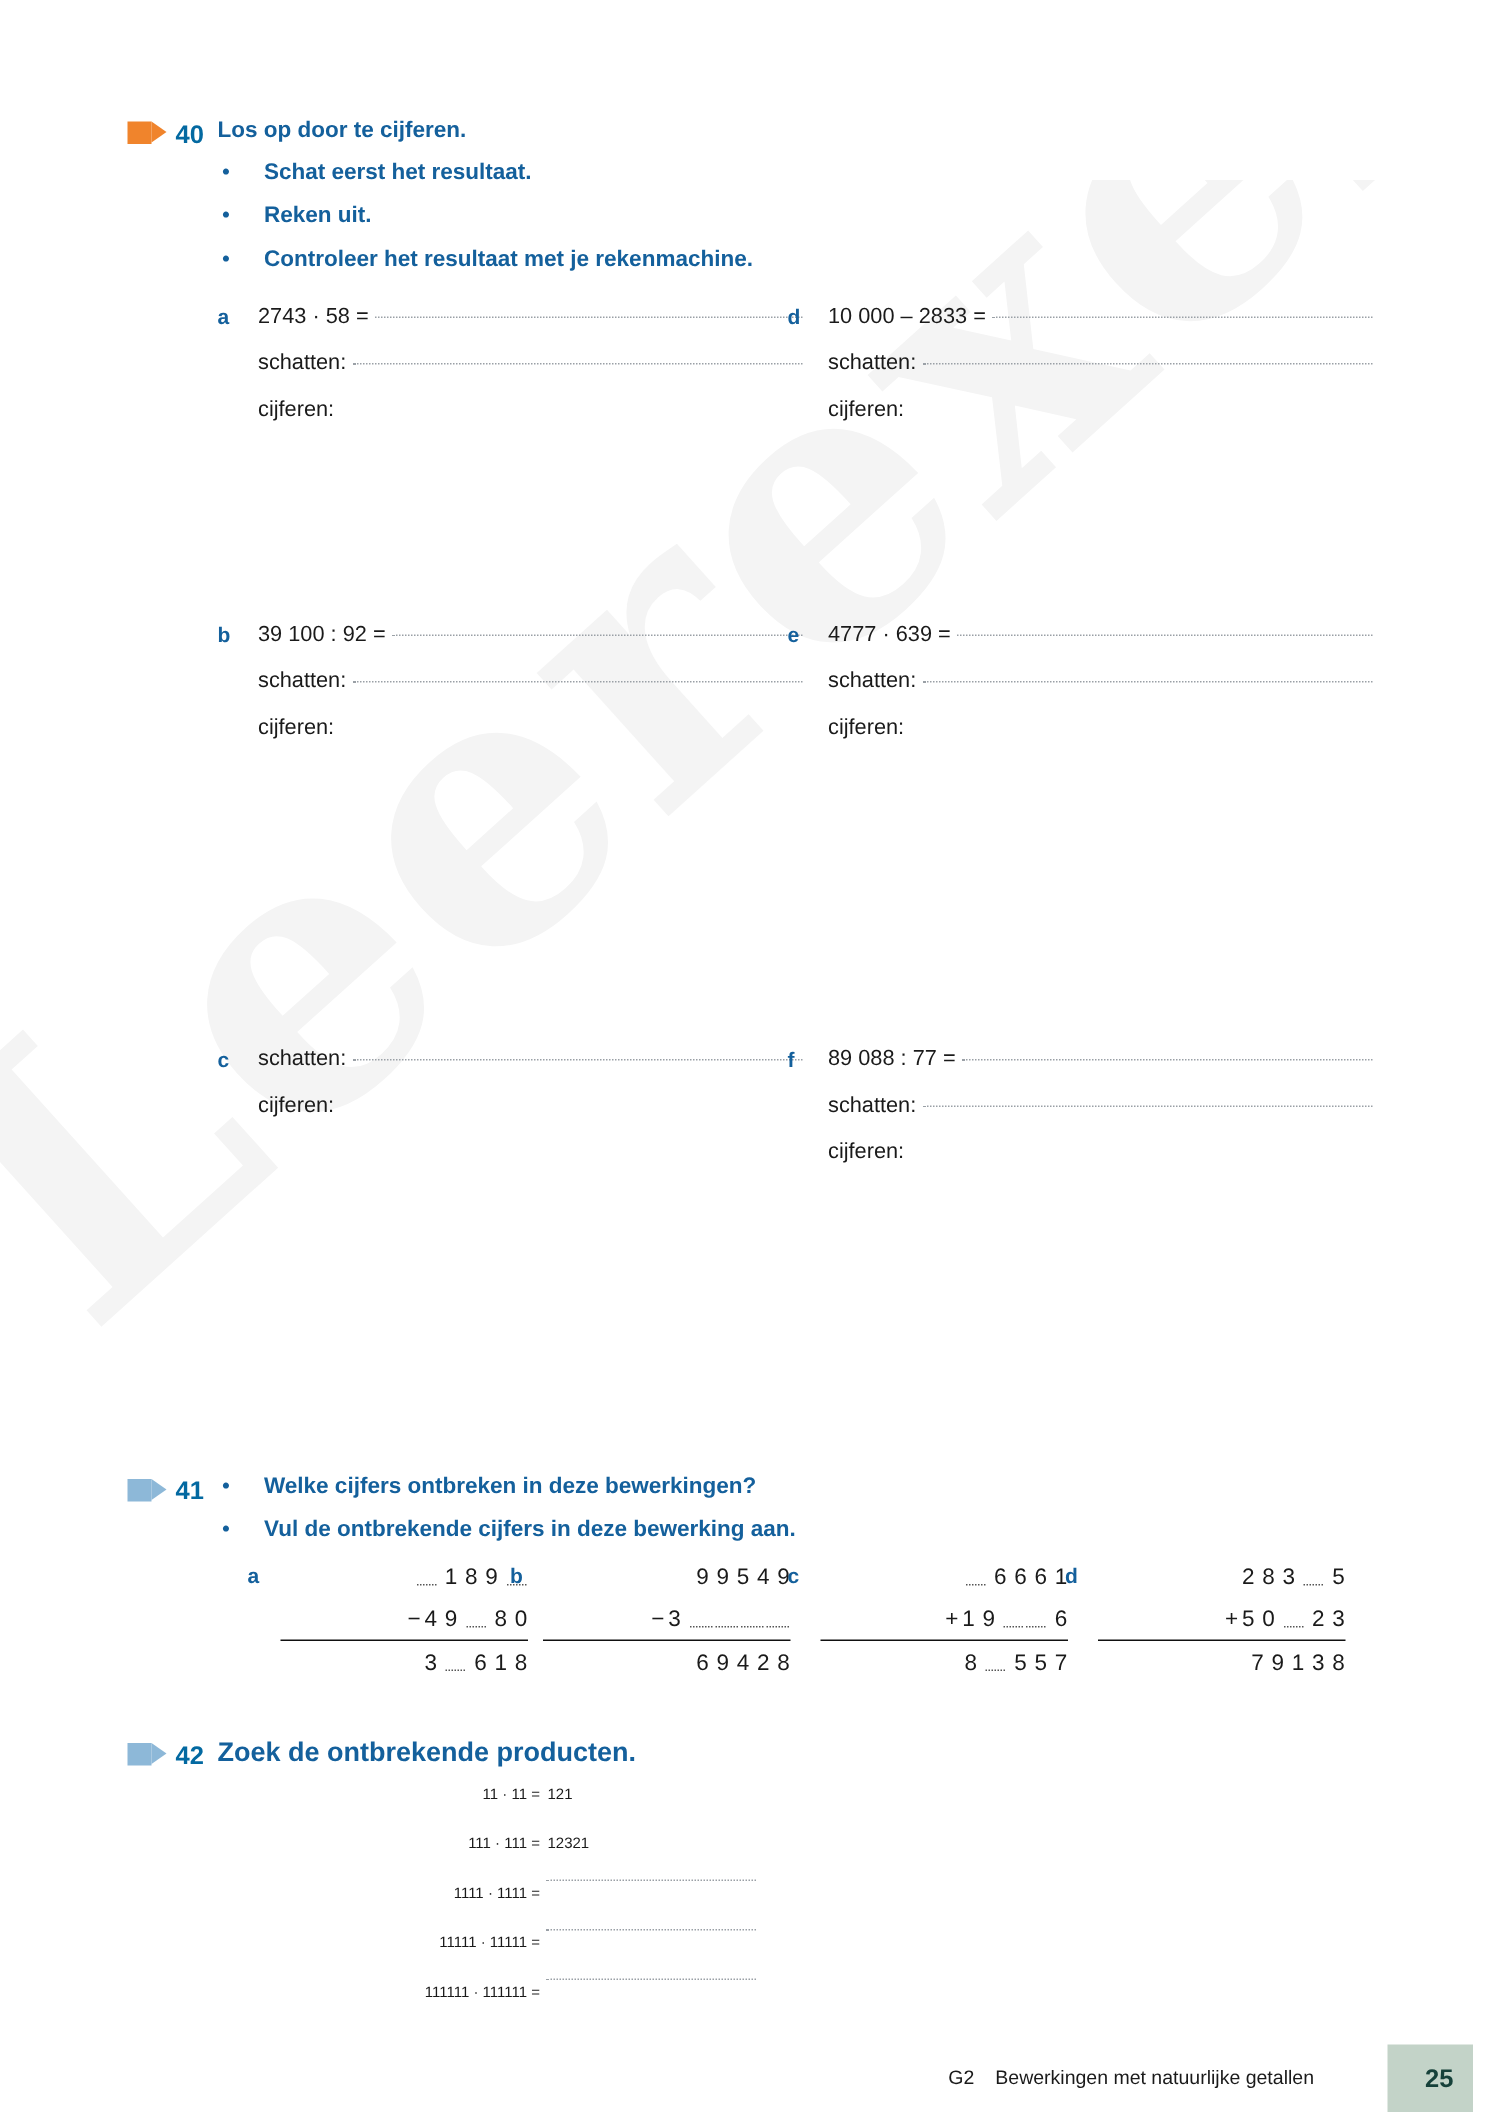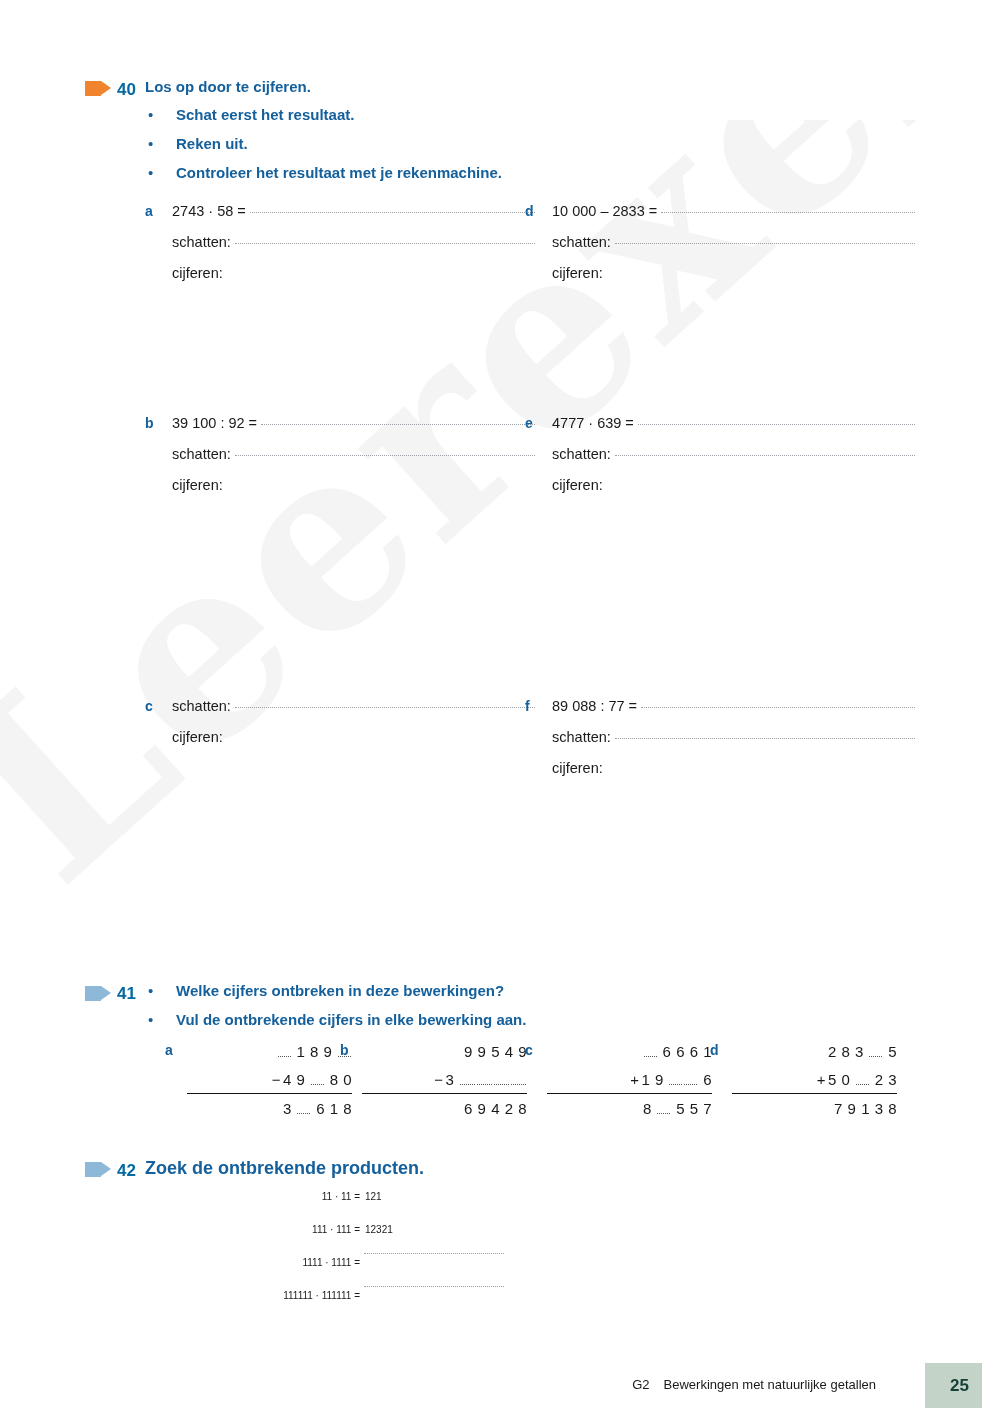--- a/index.html
+++ b/index.html
@@ -470,21 +470,21 @@
         <div class="tip"></div>
     </div>
     <div class="numtop exnum">41</div>
 
     <div class="b1">
       <span class="bullet-dot">•</span>
       <span class="bullet-text heading-blue">Welke cijfers ontbreken in deze bewerkingen?</span>
     </div>
     <div class="b2">
       <span class="bullet-dot">•</span>
-      <span class="bullet-text heading-blue">Vul de ontbrekende cijfers in elke bewerking aan.</span>
+      <span class="bullet-text heading-blue">Vul de ontbrekende cijfers in deze bewerking aan.</span>
     </div>
 
     <div class="sums">
 
       <div class="sum" style="left:80px; top:0;">
         <div class="letter">a</div>
         <div class="stack">
           <div class="srow"><span class="blank w1"></span>&nbsp;1&nbsp;8&nbsp;9&nbsp;<span class="blank w1"></span></div>
           <div class="srow ruled"><span class="op">−</span>4&nbsp;9&nbsp;<span class="blank w1"></span>&nbsp;8&nbsp;0</div>
           <div class="srow">3&nbsp;<span class="blank w1"></span>&nbsp;6&nbsp;1&nbsp;8</div>
@@ -536,20 +536,24 @@
       </div>
       <div class="prodrow">
         <span class="expr">111 · 111 =</span>
         <span class="res">12321</span>
       </div>
       <div class="prodrow">
         <span class="expr">1111 · 1111 =</span>
         <span class="dots2"></span>
       </div>
       <div class="prodrow">
+        <span class="expr">11111 · 11111 =</span>
+        <span class="dots2"></span>
+      </div>
+      <div class="prodrow">
         <span class="expr">111111 · 111111 =</span>
         <span class="dots2"></span>
       </div>
     </div>
   </div>
 
   <div class="footer">
     <div class="chap">
       <span class="code">G2</span><span>Bewerkingen met natuurlijke getallen</span>
     </div>

